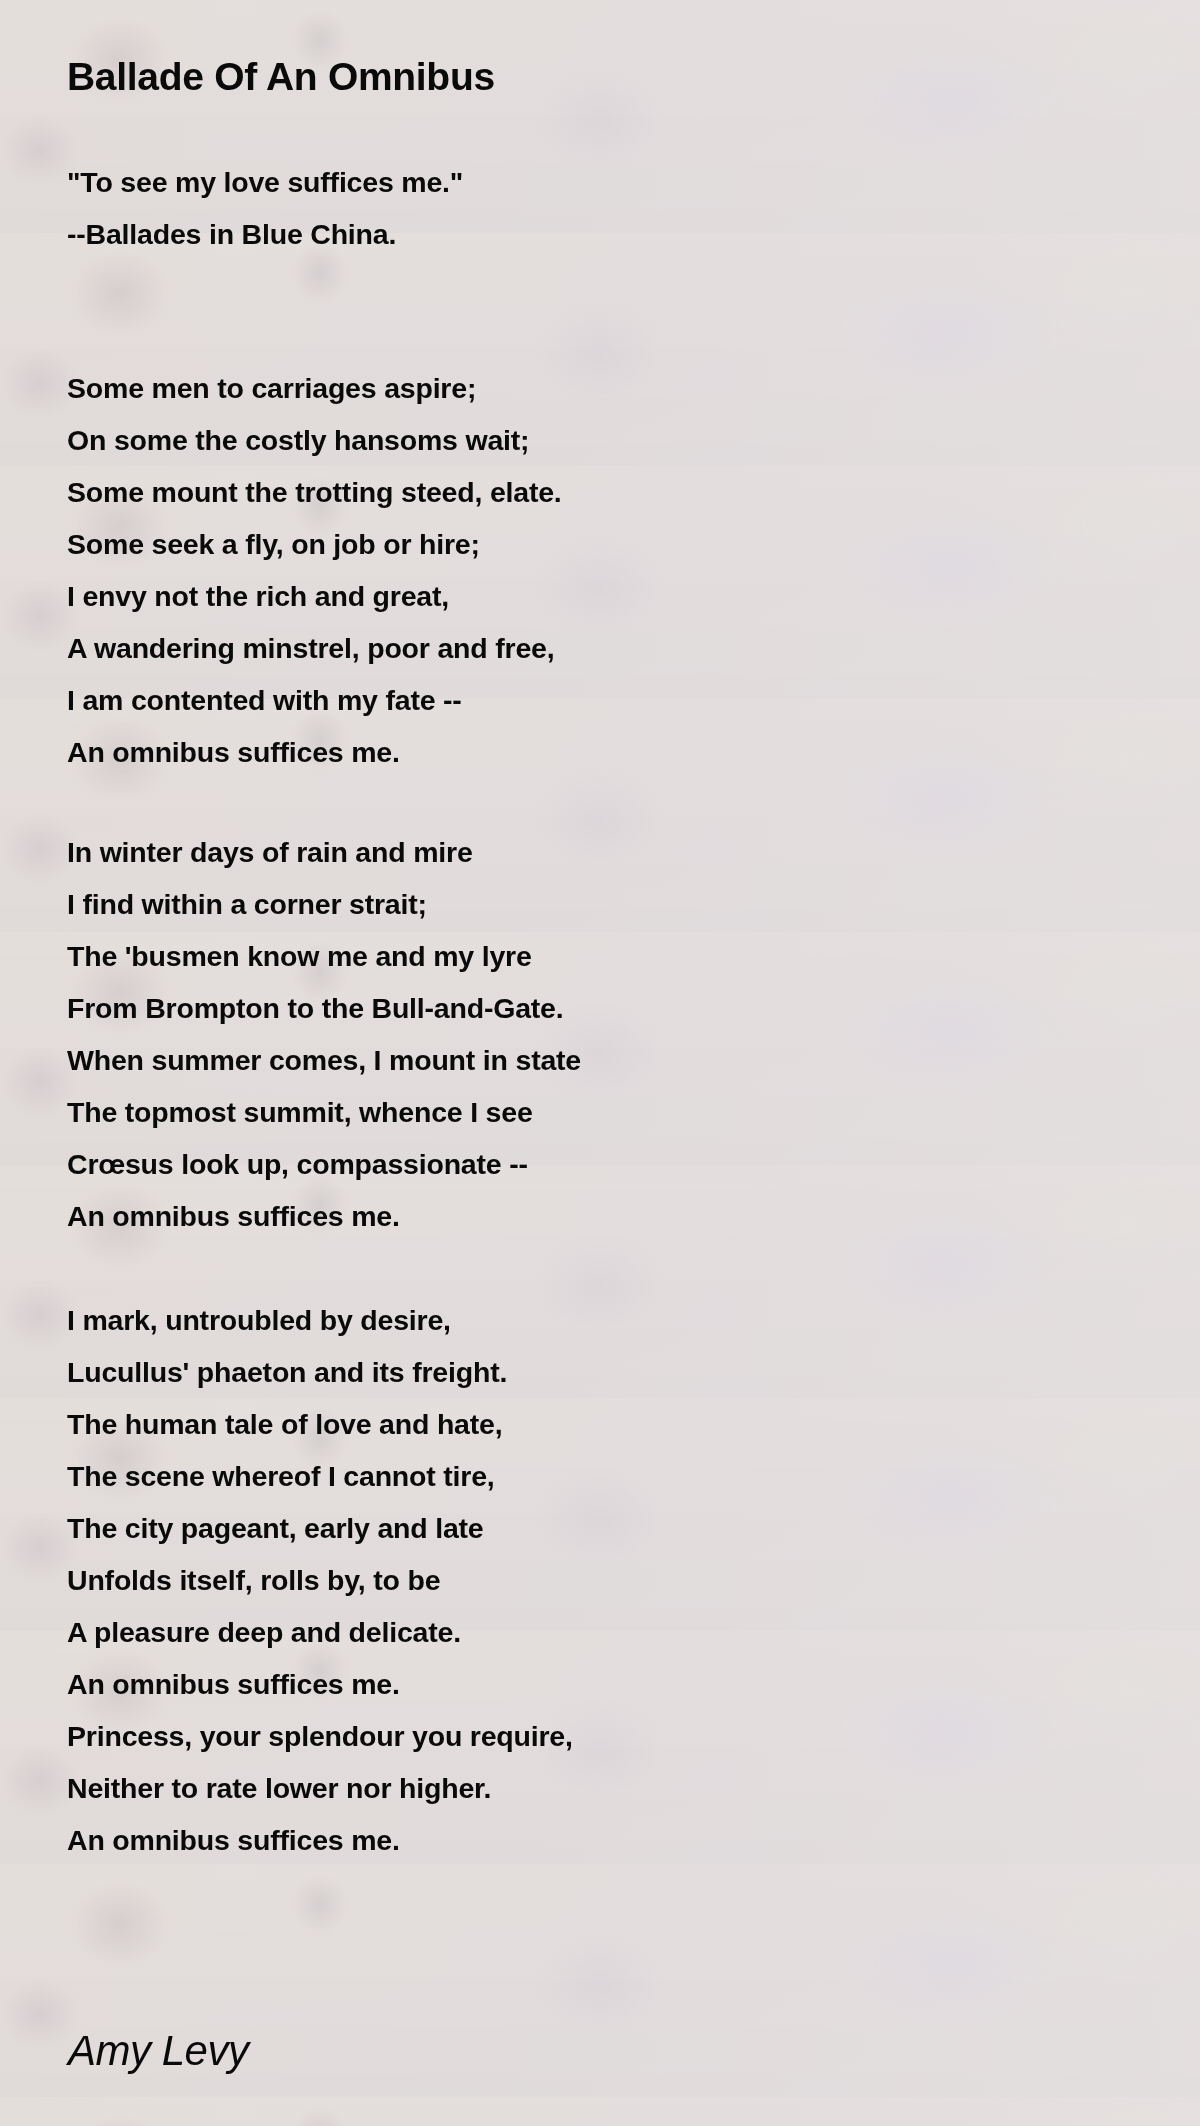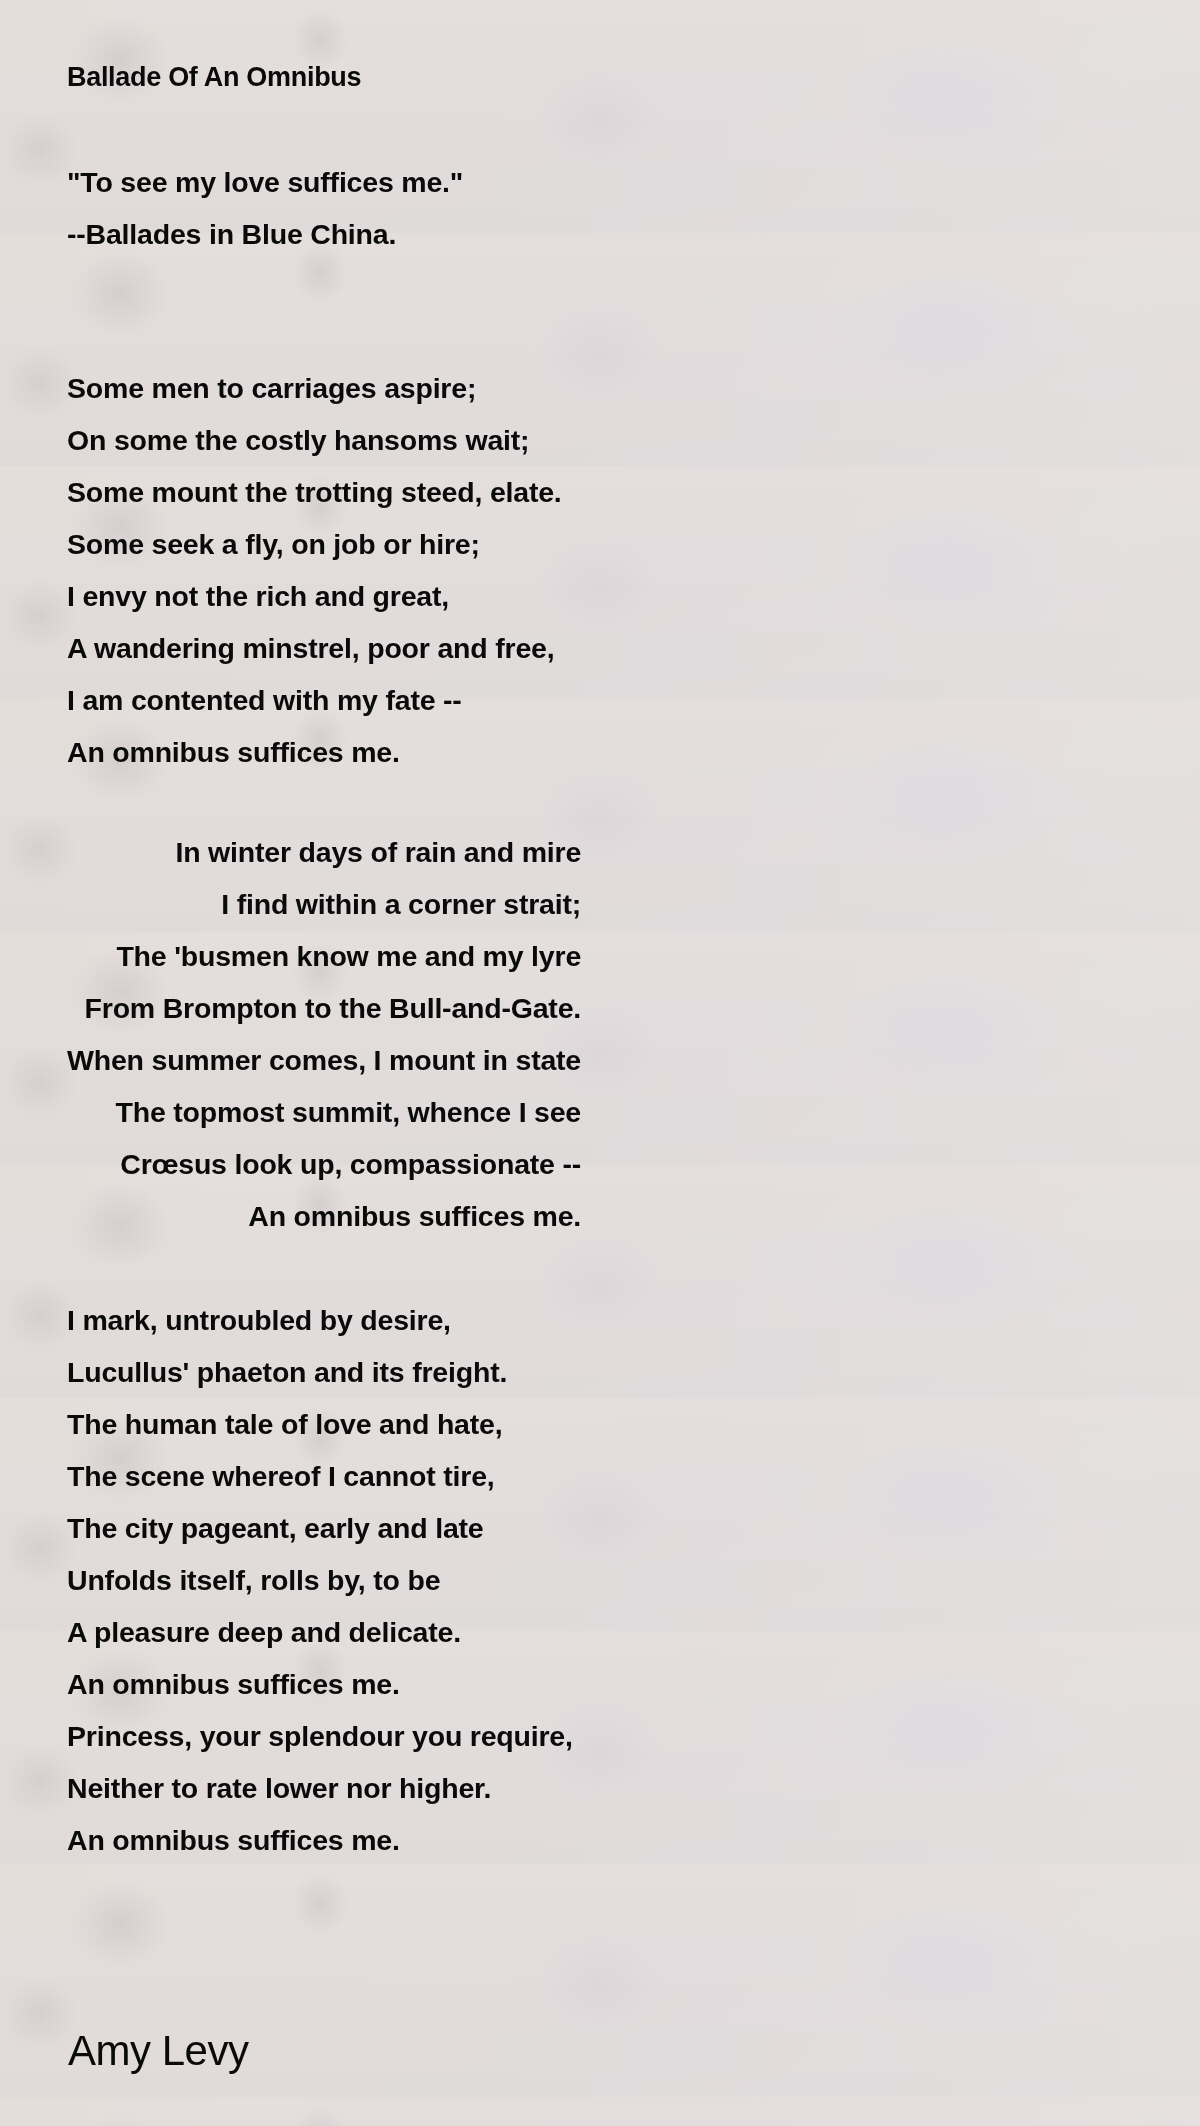--- a/index.html
+++ b/index.html
@@ -42,21 +42,21 @@
   .poem {
     position: relative;
     z-index: 1;
     padding-left: 67px;
   }
   .poem-title {
     position: absolute;
     left: 67px;
     top: 53px;
     margin: 0;
-    font-size: 27px;
+    font-size: 39px;
     font-weight: bold;
     letter-spacing: -0.3px;
     line-height: 48px;
     white-space: nowrap;
   }
   .epigraph {
     position: absolute;
     left: 67px;
     top: 156px;
   }
@@ -71,20 +71,21 @@
     line-height: 52px;
     height: 52px;
     white-space: nowrap;
     letter-spacing: -0.2px;
   }
   .author {
     position: absolute;
     left: 68px;
     top: 2025px;
     font-size: 42px;
+    font-style: italic;
     font-weight: normal;
     line-height: 52px;
     white-space: nowrap;
     letter-spacing: -0.5px;
   }
 </style>
 </head>
 <body>
 
 <div class="paper-bg"></div>
@@ -101,21 +102,21 @@
     <span class="line">Some men to carriages aspire;</span>
     <span class="line">On some the costly hansoms wait;</span>
     <span class="line">Some mount the trotting steed, elate.</span>
     <span class="line">Some seek a fly, on job or hire;</span>
     <span class="line">I envy not the rich and great,</span>
     <span class="line">A wandering minstrel, poor and free,</span>
     <span class="line">I am contented with my fate --</span>
     <span class="line">An omnibus suffices me.</span>
   </div>
 
-  <div class="stanza" style="top:826px;text-align:right;">
+  <div class="stanza" style="top:826px;">
     <span class="line">In winter days of rain and mire</span>
     <span class="line">I find within a corner strait;</span>
     <span class="line">The 'busmen know me and my lyre</span>
     <span class="line">From Brompton to the Bull-and-Gate.</span>
     <span class="line">When summer comes, I mount in state</span>
     <span class="line">The topmost summit, whence I see</span>
     <span class="line">Crœsus look up, compassionate --</span>
     <span class="line">An omnibus suffices me.</span>
   </div>
 

